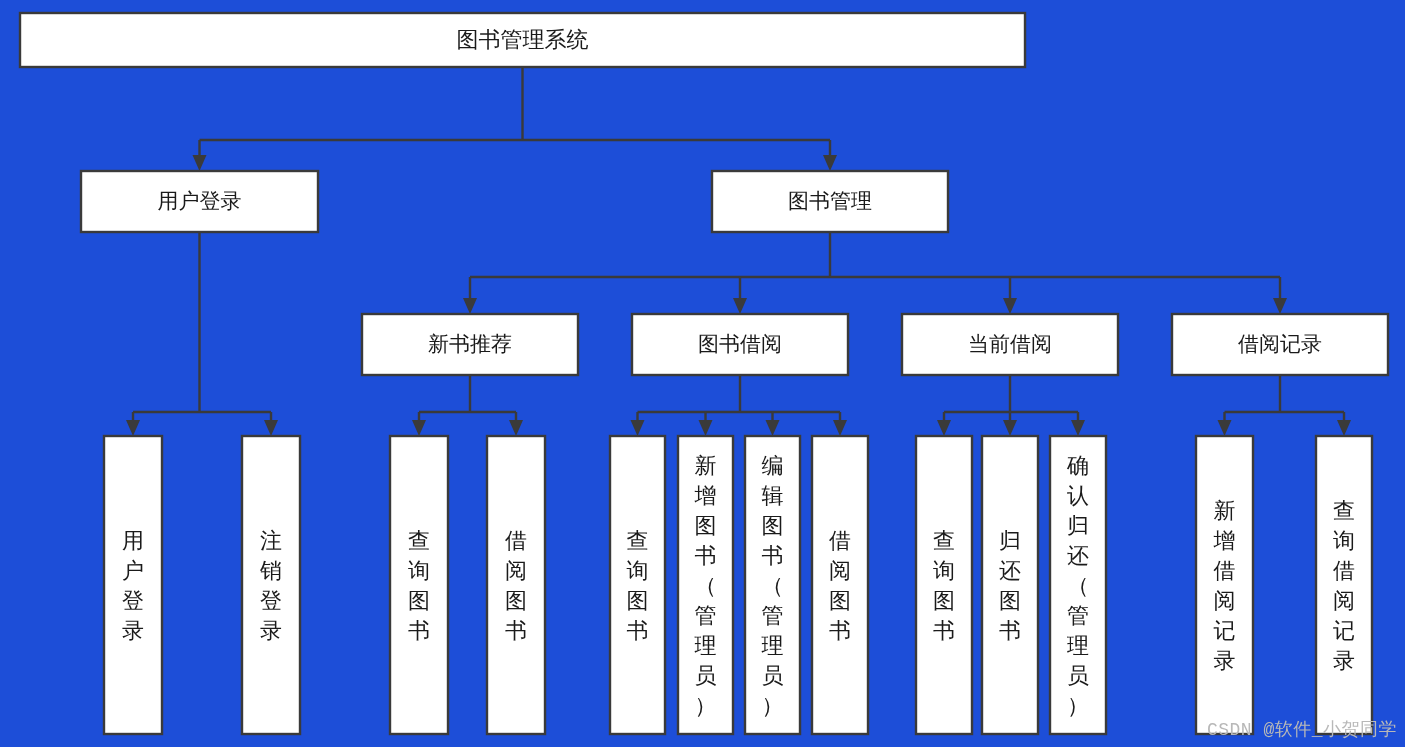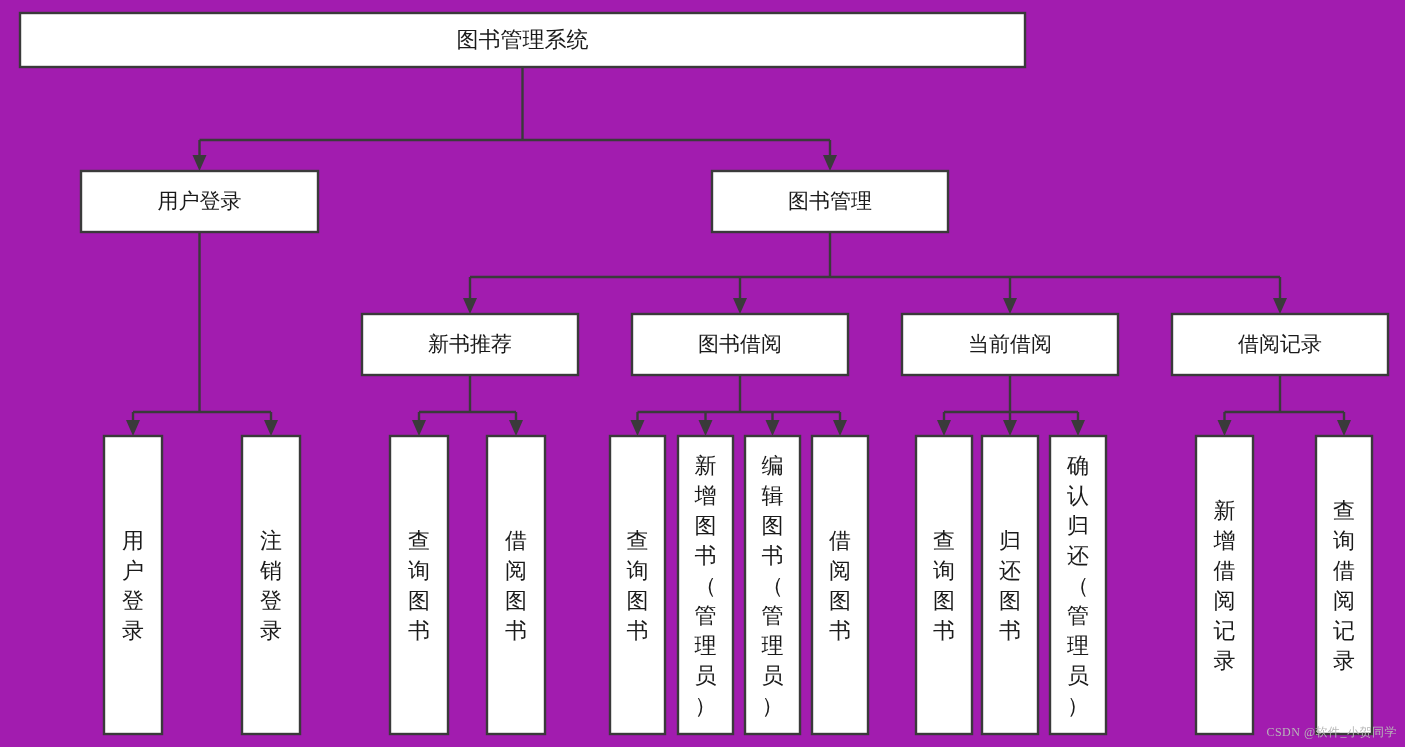--- a/index.html
+++ b/index.html
@@ -11,21 +11,21 @@
   body {
     width: 1405px;
     height: 747px;
     font-family: "Liberation Sans", "DejaVu Sans", sans-serif;
     overflow: hidden;
   }
   #diagram-root {
     position: relative;
     width: 1405px;
     height: 747px;
-    background: #a21caf;
+    background: #1d4ed8;
   }
   svg#flowchart {
     position: absolute;
     left: 0;
     top: 0;
     width: 1405px;
     height: 747px;
     display: block;
   }
   .node-box {
@@ -56,22 +56,22 @@
   .vert-label {
     fill: #1a1a1a;
     font-family: "Liberation Sans", "DejaVu Sans", sans-serif;
     font-size: 22px;
     text-anchor: middle;
   }
   .watermark {
     position: absolute;
     right: 8px;
     bottom: 6px;
-    font-family: Liberation Serif, serif;
-    font-size: 12px;
+    font-family: Liberation Mono, monospace;
+    font-size: 18px;
     color: #b8b8b8;
     letter-spacing: 0.5px;
     white-space: nowrap;
     user-select: none;
   }
 </style>
 </head>
 <body>
 
 <div id="diagram-root">

